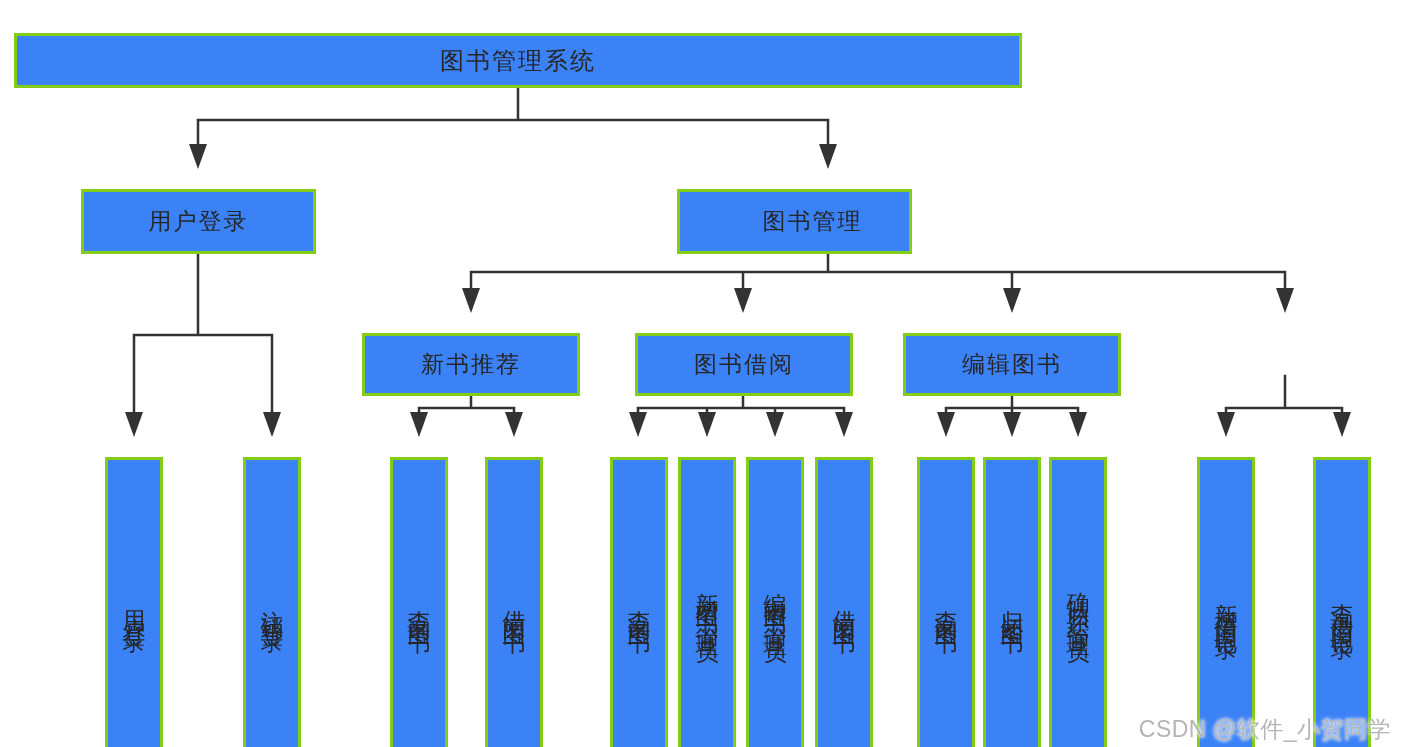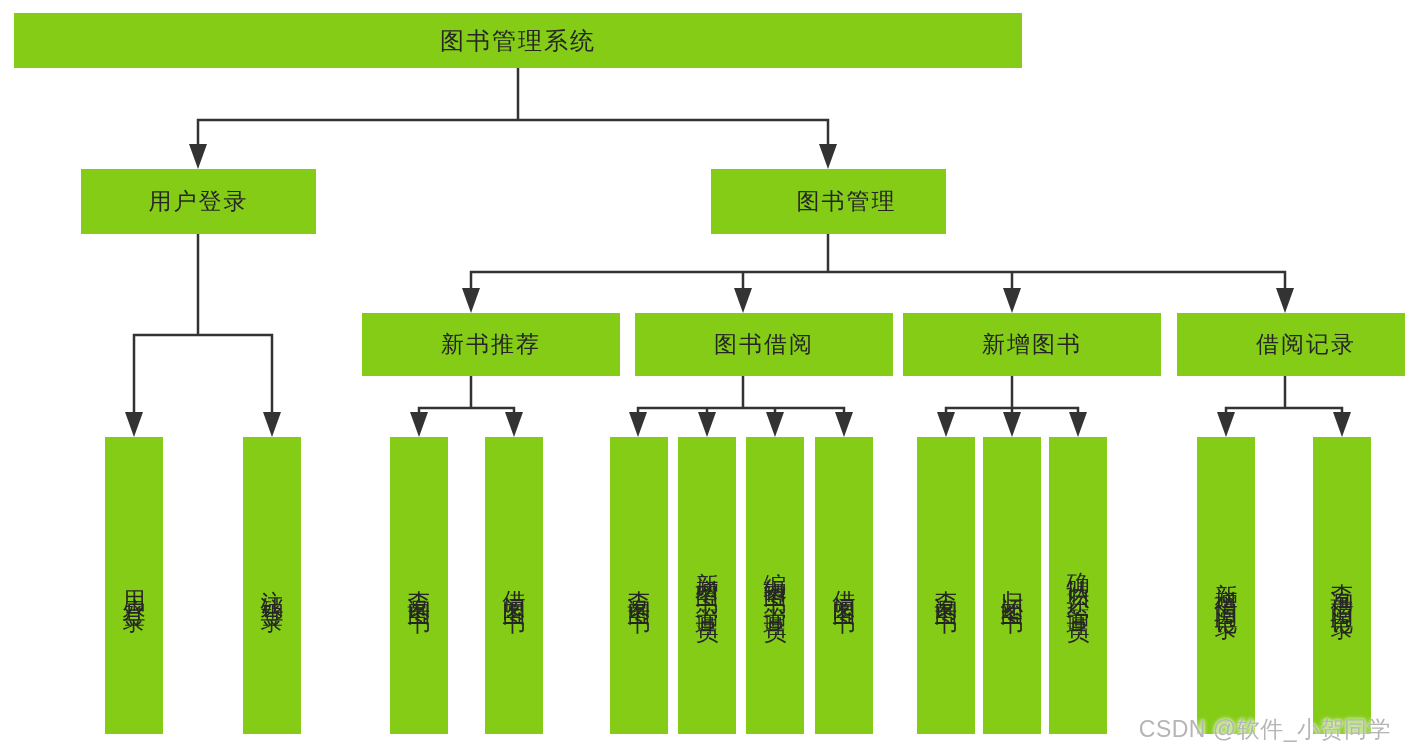--- a/index.html
+++ b/index.html
@@ -15,44 +15,45 @@
   .connectors {
     position: absolute;
     left: 0; top: 0;
     width: 1405px; height: 747px;
     z-index: 1;
   }
   .box {
     position: absolute;
     box-sizing: border-box;
     border: 3px solid #84cc16;
-    background: #84cc16;
+    background: #3b82f6;
     display: flex;
     align-items: center;
     justify-content: center;
     z-index: 2;
+    margin-top: 20px;
   }
   .hlabel {
     font-size: 23px;
     letter-spacing: 2px;
     white-space: nowrap;
     color: #262626;
   }
   .root-label { font-size: 24px; }
   .vlabel {
     writing-mode: vertical-rl;
     text-orientation: mixed;
     font-size: 23px;
     letter-spacing: 7px;
     line-height: 1.35;
     color: #262626;
     white-space: nowrap;
   }
   .lvl2 { top: 169px; height: 65px; width: 235px; }
-  .lvl3 { top: 313px; height: 63px; width: 258px; }
+  .lvl3 { top: 313px; height: 63px; width: 218px; }
   .leaf { top: 437px; height: 297px; width: 58px; }
   .watermark {
     position: absolute;
     top: 714px;
     right: 14px;
     z-index: 5;
     font-size: 23px;
     letter-spacing: 0.5px;
     color: #b5b5b5;
     text-shadow: 0 0 3px #ffffff, 0 0 5px #ffffff;
@@ -95,35 +96,32 @@
     </g>
   </svg>
 
   <div class="box" style="left:14px; top:13px; width:1008px; height:55px;">
     <span class="hlabel root-label">图书管理系统</span>
   </div>
 
   <div class="box lvl2" style="left:81px;">
     <span class="hlabel">用户登录</span>
   </div>
-  <div class="box lvl2" style="left:711px;padding-left:36px;">
+  <div class="box lvl2" style="left:677px;padding-left:36px;">
     <span class="hlabel">图书管理</span>
   </div>
 
   <div class="box lvl3" style="left:362px;">
     <span class="hlabel">新书推荐</span>
   </div>
   <div class="box lvl3" style="left:635px;text-align:right;">
     <span class="hlabel">图书借阅</span>
   </div>
   <div class="box lvl3" style="left:903px;">
-    <span class="hlabel">新增图书</span>
-  </div>
-  <div class="box lvl3" style="left:1177px;">
-    <span class="hlabel">借阅记录</span>
+    <span class="hlabel">编辑图书</span>
   </div>
 
   <div class="box leaf" style="left:105px;">
     <span class="vlabel">用户登录</span>
   </div>
   <div class="box leaf" style="left:243px;">
     <span class="vlabel">注销登录</span>
   </div>
 
   <div class="box leaf" style="left:390px;">

